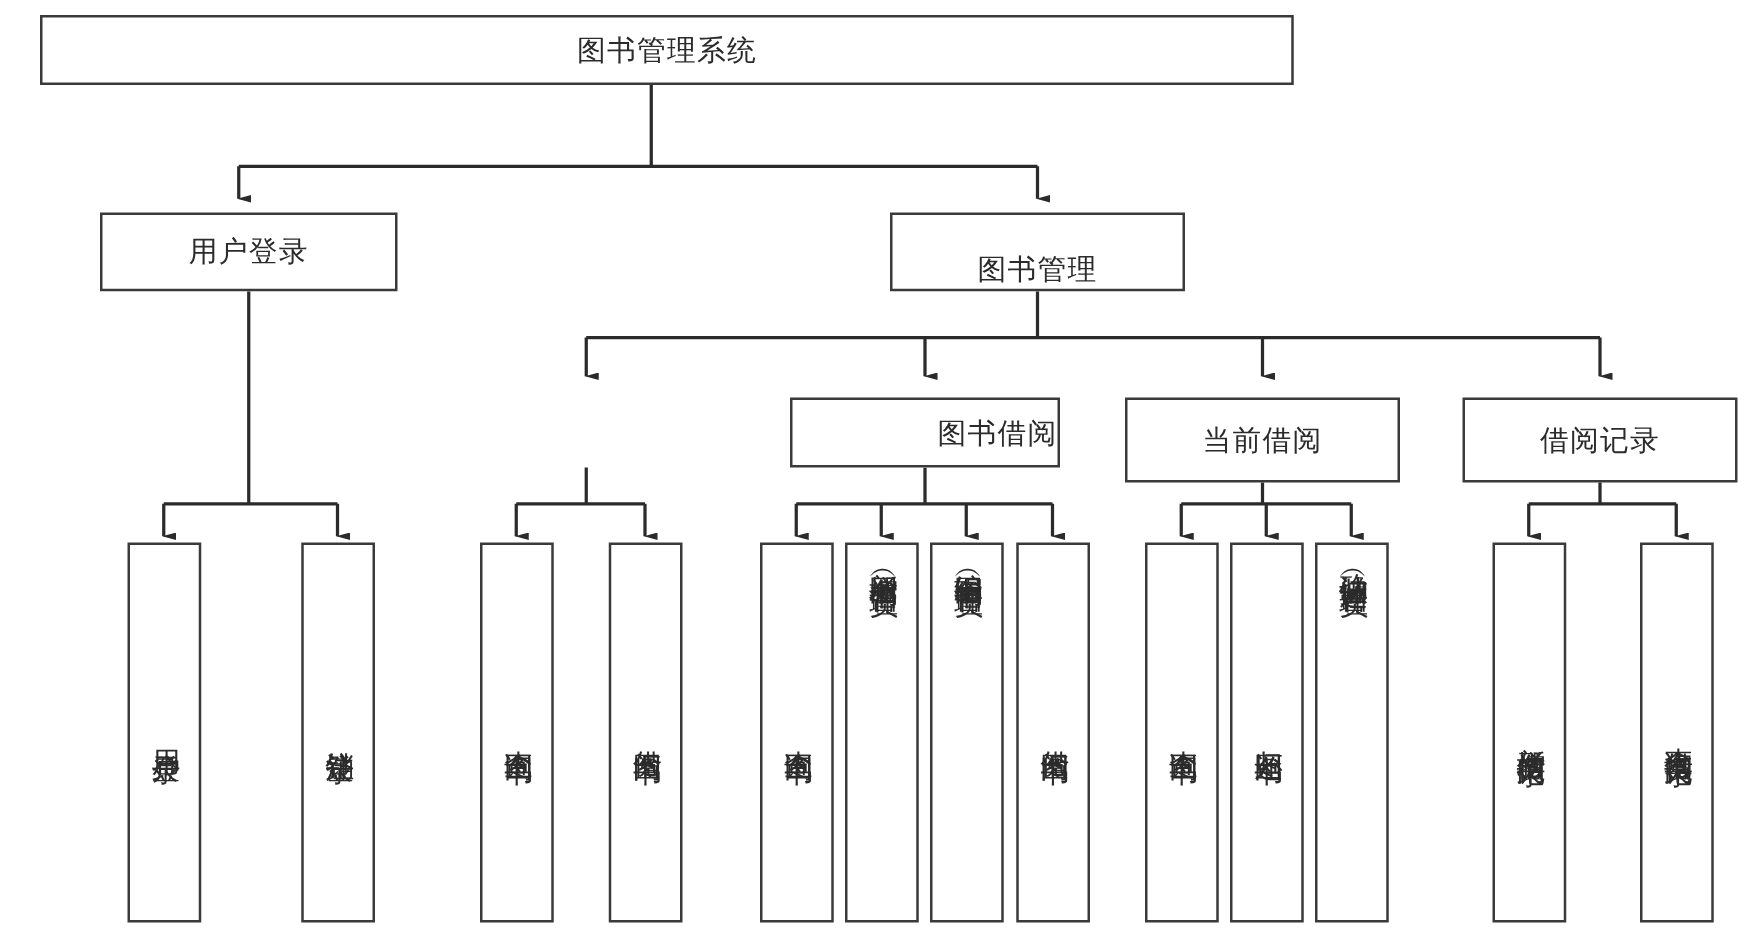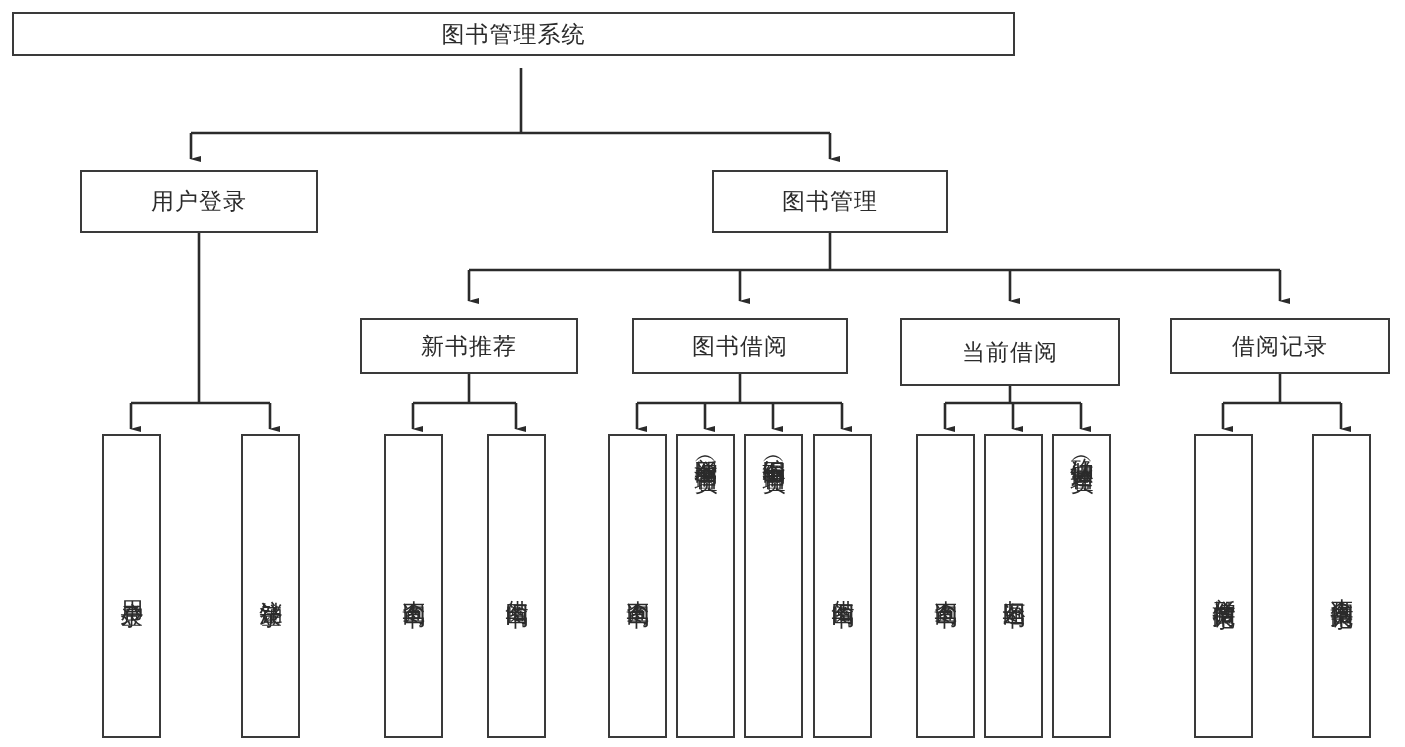--- a/index.html
+++ b/index.html
@@ -113,41 +113,38 @@
       <path d="M1013,403 L1013,429" marker-end="url(#arrow)"></path>
       <path d="M1081,403 L1081,429" marker-end="url(#arrow)"></path>
 
       <path d="M1280,374 L1280,403"></path>
       <path d="M1223,403 L1341,403"></path>
       <path d="M1223,403 L1223,429" marker-end="url(#arrow)"></path>
       <path d="M1341,403 L1341,429" marker-end="url(#arrow)"></path>
     </g>
   </svg>
 
-  <div class="node h" style="left:12px; top:12px; width:1003px; height:44px;">
+  <div class="node h" style="left:32px; top:12px; width:1003px; height:56px;">
     <span class="lbl">图书管理系统</span>
   </div>
 
   <div class="node h" style="left:80px; top:170px; width:238px; height:63px;">
     <span class="lbl">用户登录</span>
   </div>
-  <div class="node h" style="left:712px; top:170px; width:236px; height:63px;">
+  <div class="node h" style="left:712px; top:170px; width:236px; height:63px;align-items:flex-end;">
     <span class="lbl">图书管理</span>
   </div>
 
-  <div class="node h" style="left:360px; top:318px; width:218px; height:56px;">
-    <span class="lbl">新书推荐</span>
-  </div>
-  <div class="node h" style="left:632px; top:318px; width:216px; height:56px;">
+  <div class="node h" style="left:632px; top:318px; width:216px; height:56px;justify-content:flex-end;">
     <span class="lbl">图书借阅</span>
   </div>
   <div class="node h" style="left:900px; top:318px; width:220px; height:68px;">
     <span class="lbl">当前借阅</span>
   </div>
-  <div class="node h" style="left:1170px; top:318px; width:220px; height:56px;">
+  <div class="node h" style="left:1170px; top:318px; width:220px; height:68px;">
     <span class="lbl">借阅记录</span>
   </div>
 
   <div class="node v" style="left:102px; top:434px; width:59px; height:304px;">
     <span class="lbl">用户登录</span>
   </div>
   <div class="node v" style="left:241px; top:434px; width:59px; height:304px;">
     <span class="lbl">注销登录</span>
   </div>
 

